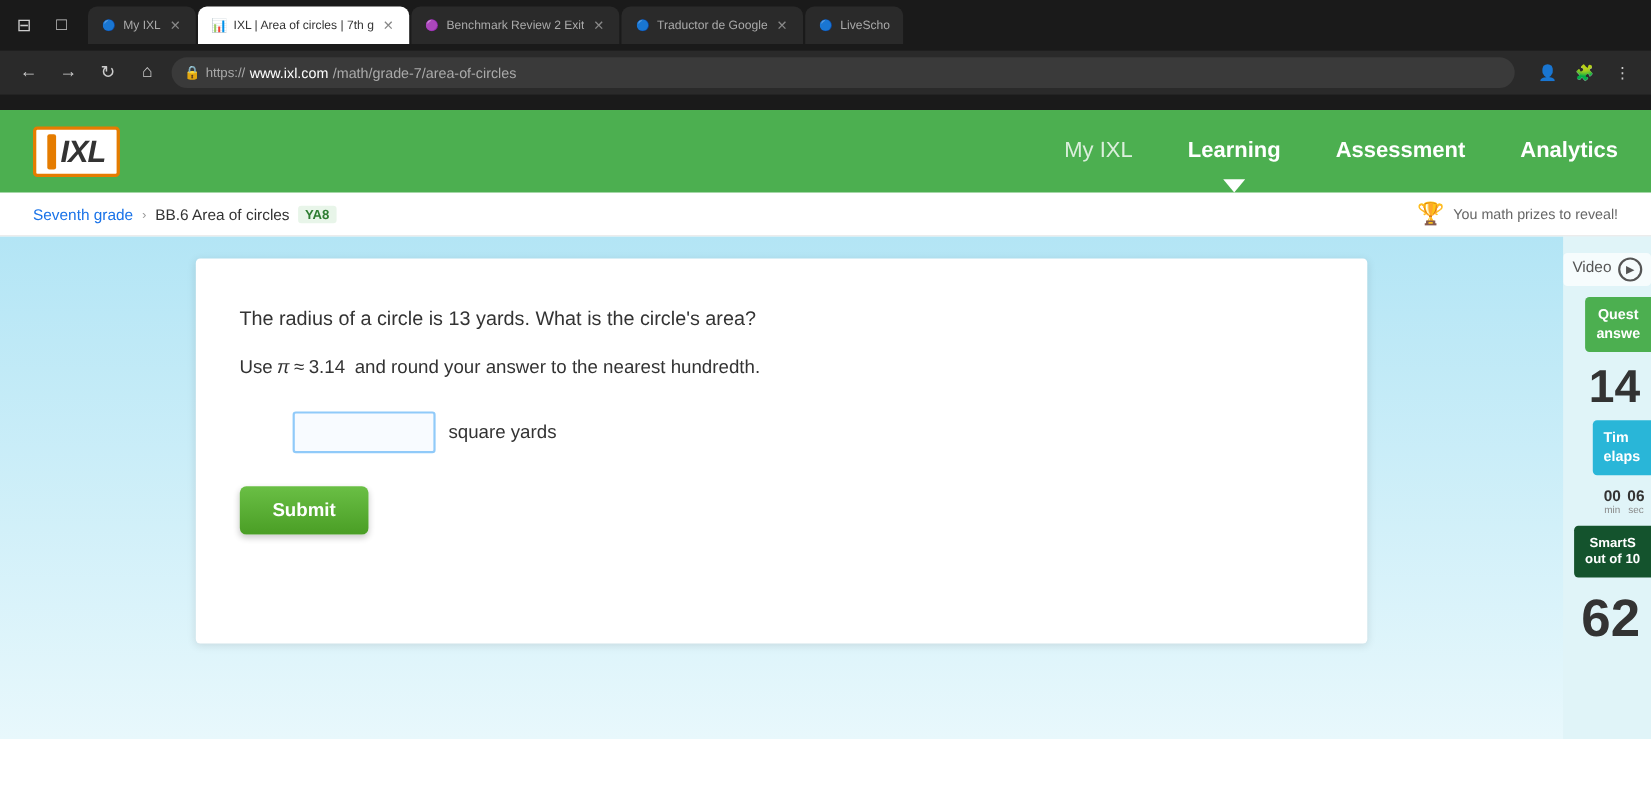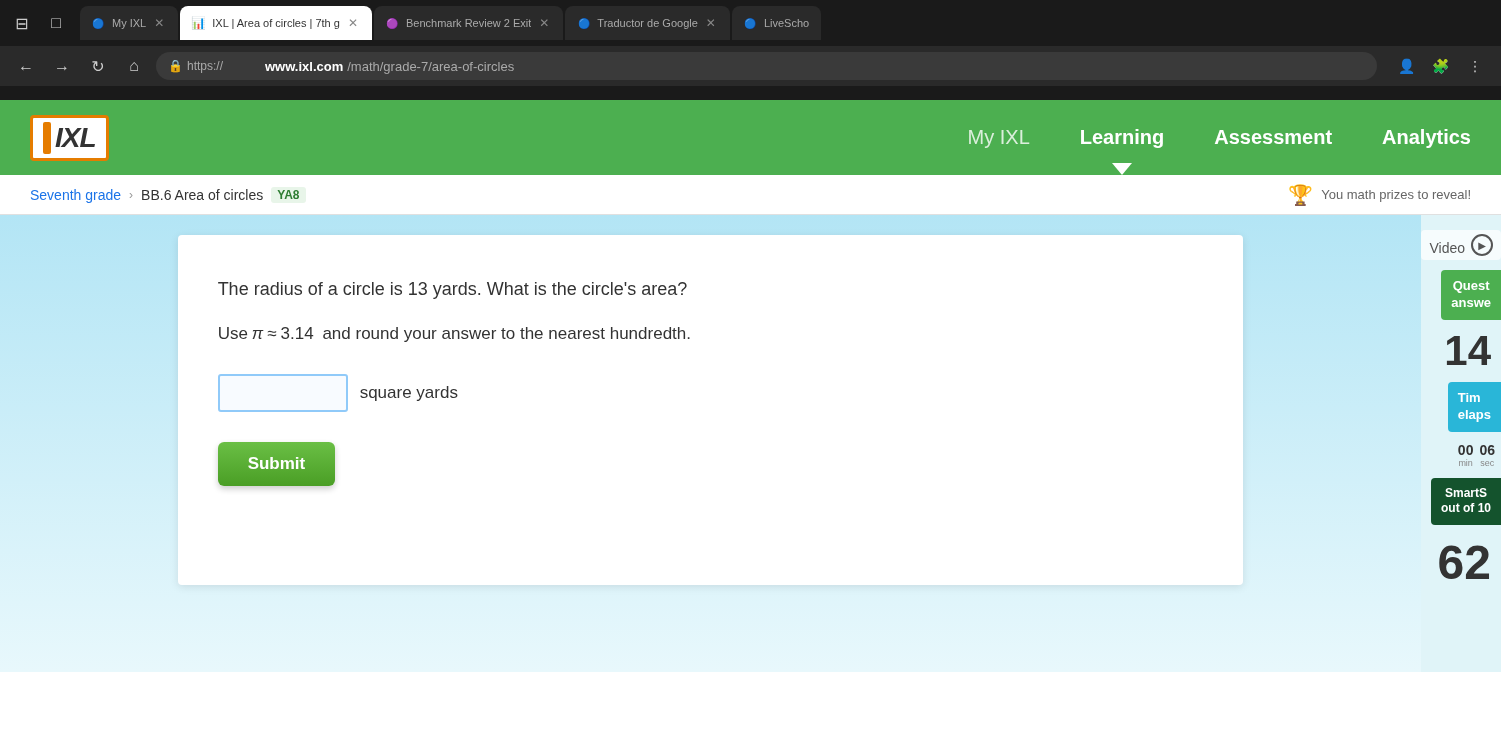--- a/index.html
+++ b/index.html
@@ -120,22 +120,21 @@
       gap: 4px;
     }
 
     .url-secure {
       color: #8bc34a;
       font-size: 12px;
     }
 
     .url-domain {
       color: #fff;
-      font-weight: bold;
-      margin-left: 38px;
+      font-weight: normal;
     }
 
     .url-path {
       color: #aaa;
     }
 
     .browser-actions {
       display: flex;
       align-items: center;
       gap: 6px;
@@ -337,20 +336,21 @@
 
     .pi-symbol {
       font-style: italic;
     }
 
     .answer-row {
       display: flex;
       align-items: center;
       gap: 12px;
       margin-bottom: 30px;
+      margin-left: 48px;
     }
 
     .answer-input {
       width: 130px;
       height: 38px;
       border: 2px solid #90caf9;
       border-radius: 3px;
       padding: 0 8px;
       font-size: 16px;
       outline: none;
@@ -381,21 +381,21 @@
       display: flex;
       flex-direction: column;
       align-items: flex-end;
       padding-top: 15px;
       gap: 10px;
       overflow: hidden;
     }
 
     .video-btn {
       display: flex;
-      align-items: flex-end;
+      align-items: flex-start;
       gap: 6px;
       color: #555;
       font-size: 14px;
       cursor: pointer;
       background: rgba(255,255,255,0.7);
       padding: 4px 8px;
       border-radius: 4px;
       white-space: nowrap;
     }
 

